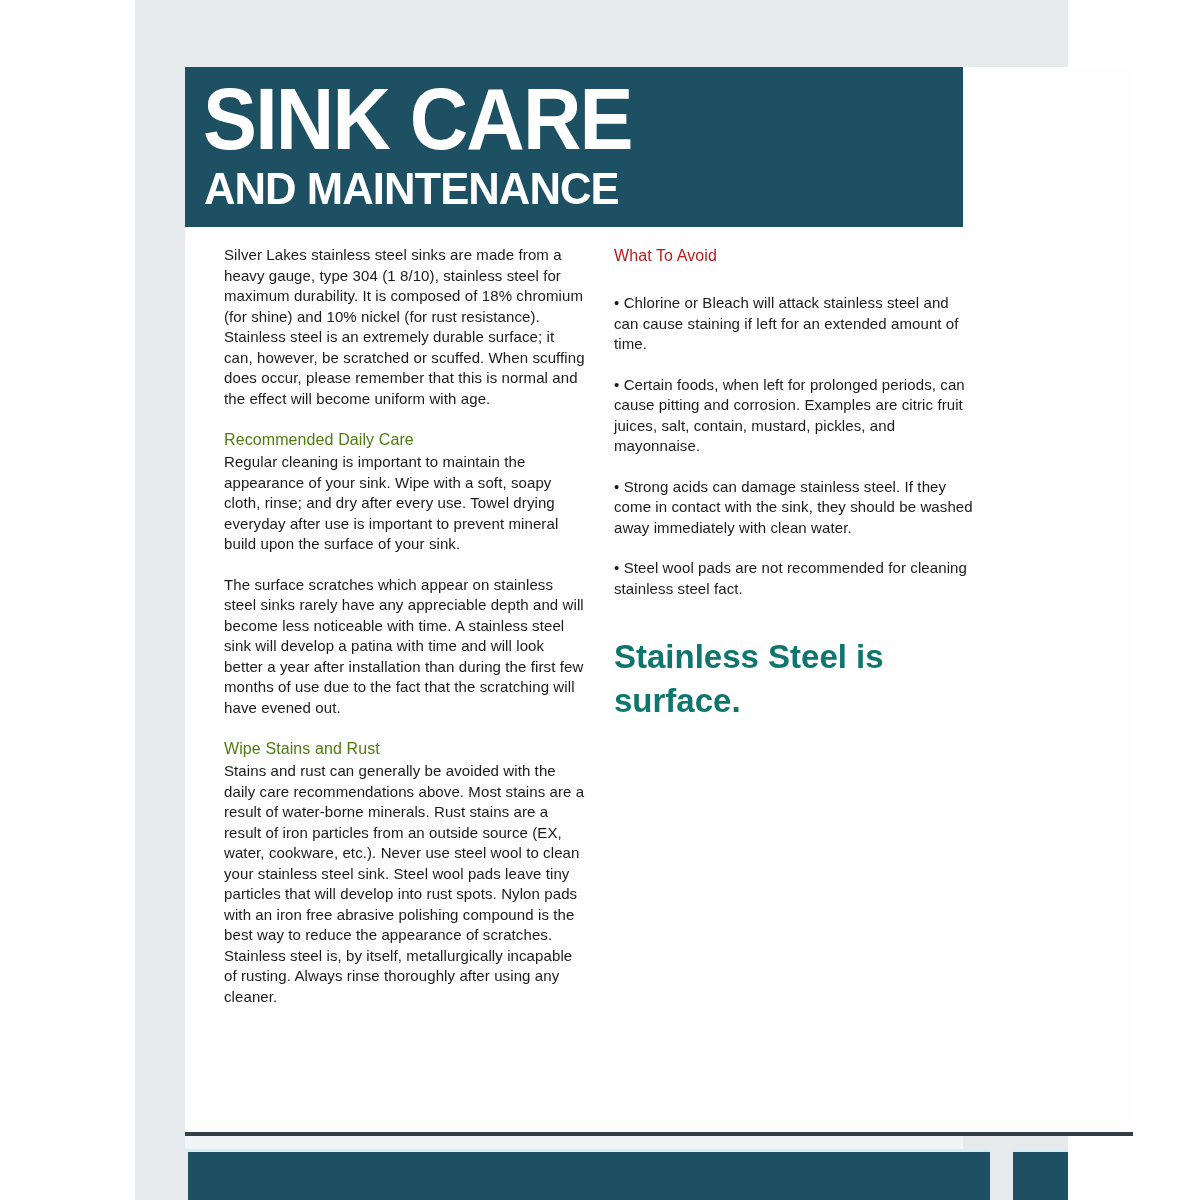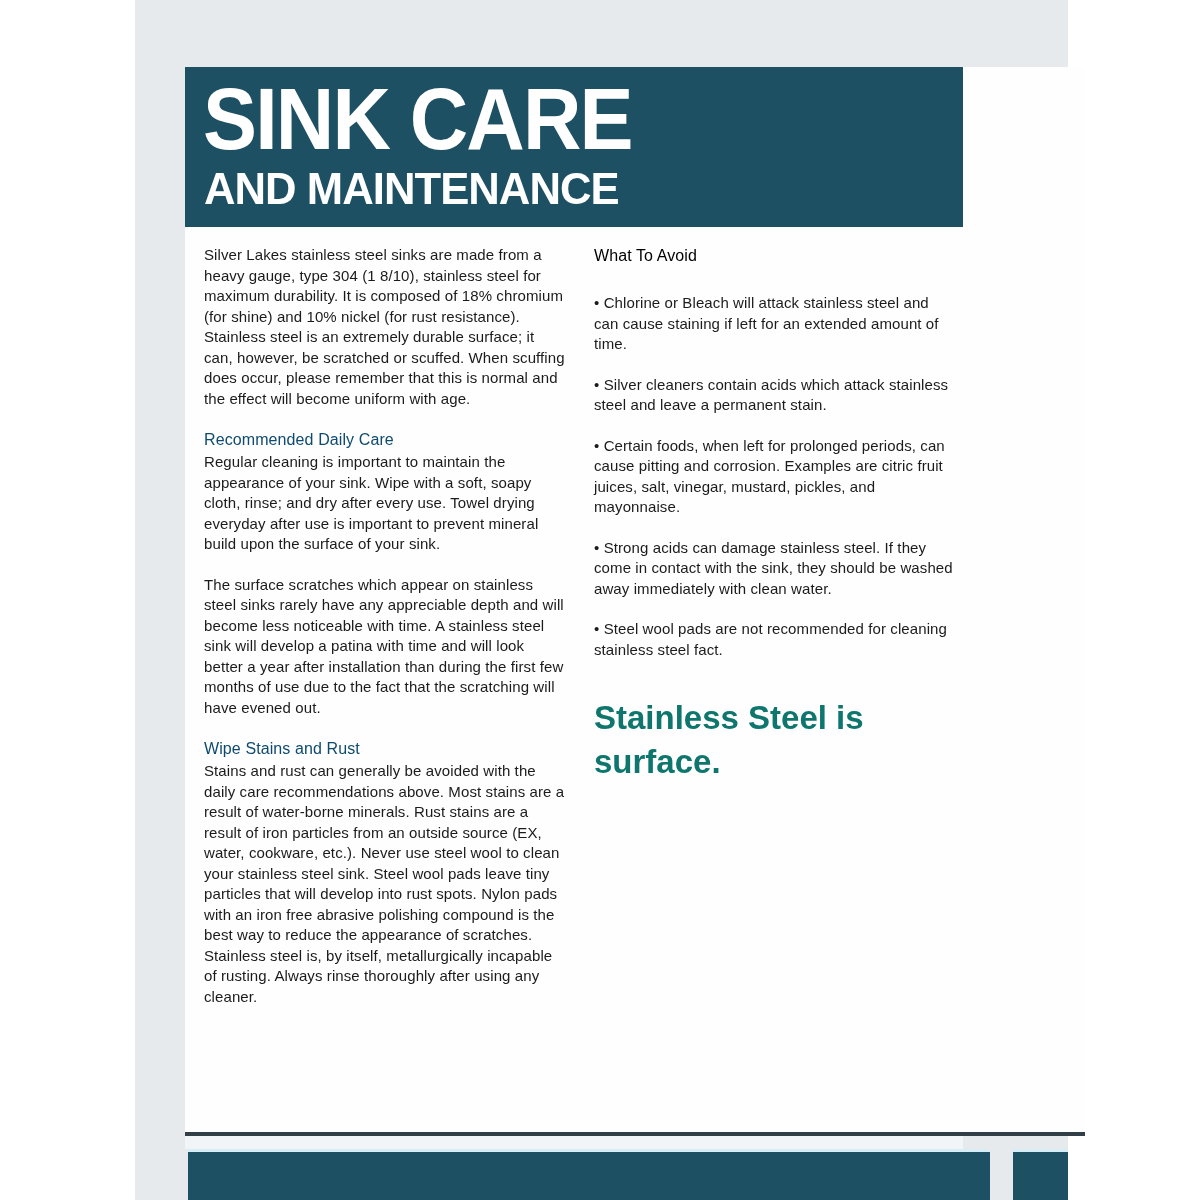--- a/index.html
+++ b/index.html
@@ -19,20 +19,21 @@
     left: 135px; top: 0;
     width: 933px; height: 1200px;
     background: #e7eaec;
   }
   .page {
     position: absolute;
     left: 185px; top: 67px;
     width: 900px; height: 1065px;
     background: #fffefe;
     border-bottom: 4px solid #333f46;
+    padding-left: 48px;
   }
   .header-banner {
     position: absolute;
     left: 0; top: 0;
     width: 778px; height: 160px;
     background: #1e5064;
     color: #ffffff;
     overflow: hidden;
   }
   .title-line-1 {
@@ -58,38 +59,39 @@
     line-height: 1;
   }
   .col {
     position: absolute;
     top: 178px;
     width: 362px;
     font-size: 15px;
     line-height: 20.5px;
     color: #1b1b1b;
     letter-spacing: 0.1px;
+    margin-left: 20px;
   }
   .col-left  { left: 19px; }
   .col-right { left: 409px; }
   .body-par {
     margin: 0 0 20px 0;
   }
   .section-heading {
     margin: 0 0 1px 0;
     font-size: 16px;
     font-weight: normal;
-    color: #0c4a6e;
+    color: #4d7c0f;
     line-height: 22px;
   }
   .avoid-heading {
     margin: 0 0 26px 0;
     font-size: 16px;
     font-weight: normal;
-    color: #000000;
+    color: #b91c1c;
     line-height: 22px;
   }
   .bullet-item {
     margin: 0 0 20px 0;
   }
   .pull-quote {
     margin-top: 36px;
     font-size: 33px;
     font-weight: bold;
     color: #0f766e;
@@ -134,23 +136,22 @@
 
     <h3 class="section-heading">Wipe Stains and Rust</h3>
     <p class="body-par">Stains and rust can generally be avoided with the daily care recommendations above. Most stains are a result of water-borne minerals. Rust stains are a result of iron particles from an outside source (EX, water, cookware, etc.). Never use steel wool to clean your stainless steel sink. Steel wool pads leave tiny particles that will develop into rust spots. Nylon pads with an iron free abrasive polishing compound is the best way to reduce the appearance of scratches. Stainless steel is, by itself, metallurgically incapable of rusting. Always rinse thoroughly after using any cleaner.</p>
   </div>
 
   <div class="col col-right">
     <h3 class="avoid-heading">What To Avoid</h3>
 
     <p class="bullet-item"><span>•</span> <span>Chlorine or Bleach will attack stainless steel and can cause staining if left for an extended amount of time.</span></p>
 
-    <p class="bullet-item"><span>•</span> <span>Silver cleaners contain acids which attack stainless steel and leave a permanent stain.</span></p>
 
-    <p class="bullet-item"><span>•</span> <span>Certain foods, when left for prolonged periods, can cause pitting and corrosion. Examples are citric fruit juices, salt, vinegar, mustard, pickles, and mayonnaise.</span></p>
+    <p class="bullet-item"><span>•</span> <span>Certain foods, when left for prolonged periods, can cause pitting and corrosion. Examples are citric fruit juices, salt, contain, mustard, pickles, and mayonnaise.</span></p>
 
     <p class="bullet-item"><span>•</span> <span>Strong acids can damage stainless steel. If they come in contact with the sink, they should be washed away immediately with clean water.</span></p>
 
     <p class="bullet-item"><span>•</span> <span>Steel wool pads are not recommended for cleaning stainless steel fact.</span></p>
 
     <div class="pull-quote">
       <div>Stainless Steel is</div>
       <div>surface.</div>
     </div>
   </div>

